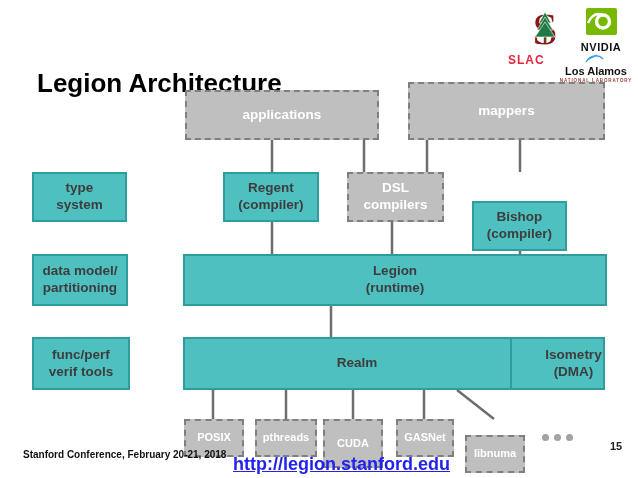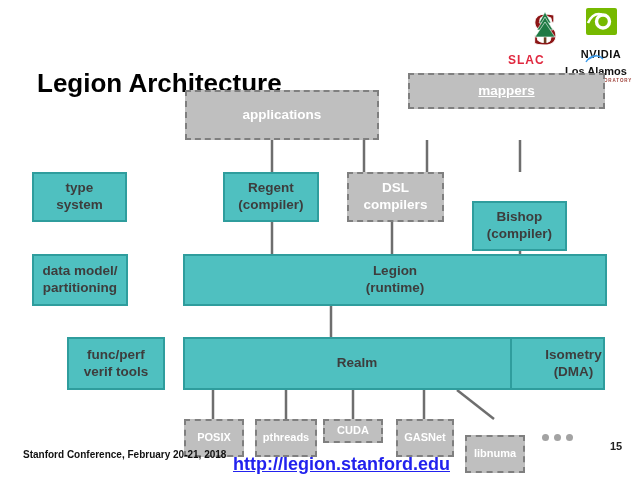--- a/index.html
+++ b/index.html
@@ -17,48 +17,48 @@
     position:absolute; box-sizing:border-box;
     display:flex; align-items:center; justify-content:center;
     text-align:center; font-weight:bold; line-height:1.25;
     white-space:pre-line; font-size:13.5px;
   }
   .teal  { background:var(--teal-fill);  border:2px solid var(--teal-border); color:var(--box-text-dark); }
   .grayd { background:var(--gray-fill);  border:2px dashed var(--gray-border); color:#fff; }
   .small { font-size:11px; }
 
   #box-applications { left:185px; top:90px;  width:194px; height:50px; }
-  #box-mappers      { left:408px; top:73px;  width:197px; height:36px;text-decoration:underline; }
+  #box-mappers      { left:408px; top:82px;  width:197px; height:58px; }
   #box-type-system  { left:32px;  top:172px; width:95px;  height:50px; }
   #box-regent       { left:223px; top:172px; width:96px;  height:50px; }
   #box-dsl          { left:347px; top:172px; width:97px;  height:50px; }
   #box-bishop       { left:472px; top:172px; width:95px;  height:50px;margin-top:29px; }
   #box-data-model   { left:32px;  top:254px; width:96px;  height:52px; }
   #box-legion       { left:183px; top:254px; width:424px; height:52px; }
-  #box-func-perf    { left:32px;  top:337px; width:98px;  height:53px;margin-left:35px; }
+  #box-func-perf    { left:32px;  top:337px; width:98px;  height:53px; }
   #box-realm        { left:183px; top:337px; width:348px; height:53px; }
   #box-isometry     { left:510px; top:337px; width:95px;  height:53px;padding-left:32px; }
   #box-posix        { left:184px; top:419px; width:60px;  height:38px; }
   #box-pthreads     { left:255px; top:419px; width:62px;  height:38px; }
-  #box-cuda         { left:323px; top:419px; width:60px;  height:24px; }
+  #box-cuda         { left:323px; top:419px; width:60px;  height:49px; }
   #box-gasnet       { left:396px; top:419px; width:58px;  height:38px; }
   #box-libnuma      { left:465px; top:419px; width:60px;  height:38px;margin-top:16px; }
 
   
   #connectors { position:absolute; left:0; top:0; pointer-events:none; }
   #connectors line { stroke:var(--connector); stroke-width:2.5; }
 
   
   .dot { position:absolute; width:7px; height:7px; border-radius:50%; background:var(--dots-gray); top:434px; }
   #dot1 { left:542px; } #dot2 { left:554px; } #dot3 { left:566px; }
 
   
   #logo-stanford { position:absolute; left:528px; top:7px; width:34px; height:45px; }
   #logo-nvidia   { position:absolute; left:572px; top:8px;  width:58px; height:44px; text-align:center; }
-  #logo-nvidia .nv-text { font-size:11px; font-weight:bold; color:#111; letter-spacing:0.5px; margin-top:8px; }
+  #logo-nvidia .nv-text { font-size:11px; font-weight:bold; color:#111; letter-spacing:0.5px; margin-top:1px; }
   #logo-slac     { position:absolute; left:508px; top:53px; font-size:12px; font-weight:bold;
                    color:var(--slac-red); letter-spacing:1px; }
   #logo-losalamos { position:absolute; left:556px; top:50px; width:80px; text-align:center; line-height:1; }
   #logo-losalamos .la-name { font-size:11px; font-weight:bold; color:#111; }
   #logo-losalamos .la-sub  { font-size:4.5px; font-weight:bold; color:#9c3c34; letter-spacing:0.9px; margin-top:1.5px; }
   #logo-losalamos .la-est  { font-size:4px; color:#8a8a8a; margin-top:1.5px; }
 
   
   #footer-left  { position:absolute; left:23px;  top:449px; font-size:10px; font-weight:bold; color:#111; }
   #footer-link  { position:absolute; left:233px; top:454px; font-size:18px; font-weight:bold;

